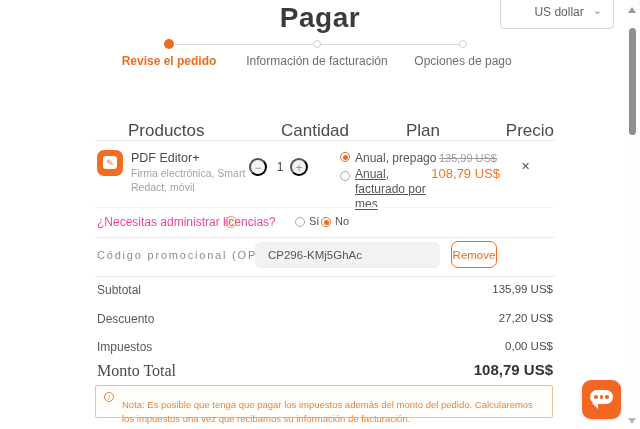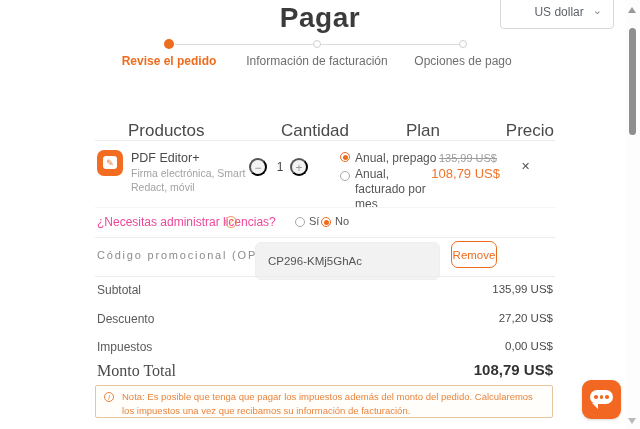--- a/index.html
+++ b/index.html
@@ -59,36 +59,36 @@
   .close-x { position:absolute; left:521px; top:160px; font-size:11px; color:#555; cursor:pointer; }
 
   
   .lic-q { position:absolute; left:97px; top:215px; font-size:12px; color:#ec4899; }
   .help-ic { position:absolute; left:225px; top:216px; width:12px; height:12px; border-radius:50%;
              border:1px solid #ed9b62; color:#ed8a42; font-size:8px; line-height:10px; text-align:center; cursor:pointer; }
   .lic-opt-label { position:absolute; top:215px; font-size:11px; color:#555; cursor:pointer; }
 
   
   .promo-label { position:absolute; left:97px; top:249px; font-size:11px; letter-spacing:1.8px; color:#8c8c8c; }
-  .promo-input { position:absolute; left:255px; top:242px; width:185px; height:38px; background:#f2f2f2;
+  .promo-input { position:absolute; left:255px; top:242px; width:185px; height:26px; background:#f2f2f2;
                  border:1px solid #efefef; border-radius:6px; font-size:11.5px; color:#555; padding:0 12px;
                  font-family:"Liberation Sans", sans-serif; }
   .remove-btn { position:absolute; left:451px; top:241px; width:46px; height:27px; background:#fff;
                 border:1.5px solid #ee6c1e; border-radius:7px; color:#ee6c1e; font-size:11.5px; cursor:pointer;
                 font-family:"Liberation Sans", sans-serif; }
 
   
   .tot-label { position:absolute; left:97px; font-size:12px; color:#5a5a5a; }
   .tot-value { position:absolute; right:87px; font-size:11.5px; color:#4a4a4a; }
   .grand-label { position:absolute; left:97px; top:362px; font-size:16px; color:#4a4a4a;font-family:Liberation Serif, serif; }
   .grand-value { position:absolute; right:87px; top:361px; font-size:15px; font-weight:bold; color:#333; }
 
   
   .note-box { position:absolute; left:95px; top:385px; width:458px; height:33px; background:#fffefb;
-              border:1px solid #e6c49c; border-radius:2px; padding:4px 8px 4px 26px;
+              border:1px solid #e6c49c; border-radius:2px; padding:12px 8px 4px 26px;
               font-size:9.5px; color:#e8843e; line-height:1.45; }
   .note-ic { position:absolute; left:8px; top:6px; width:10px; height:10px; border-radius:50%;
              border:1px solid #e8843e; font-size:7px; line-height:9px; text-align:center; font-style:italic; }
 
   
   .chat-btn { position:absolute; left:582px; top:380px; width:39px; height:39px; background:#f26822;
               border-radius:9px; cursor:pointer; box-shadow:0 1px 3px rgba(0,0,0,0.15); }
   .chat-bubble { position:absolute; left:8px; top:10px; width:23px; height:14px; background:#fff; border-radius:7px;
                  display:flex; align-items:center; justify-content:center; gap:2px; }
   .chat-bubble i { width:3.5px; height:3.5px; border-radius:50%; background:#f26822; }
@@ -127,21 +127,21 @@
   <div class="prod-name">PDF Editor+</div>
   <div class="prod-desc">Firma electrónica, Smart Redact, móvil</div>
 
   <button class="qty-btn" style="left:249px;">−</button>
   <div class="qty-val">1</div>
   <button class="qty-btn" style="left:290px;">+</button>
 
   <div class="radio sel" style="left:340px; top:152px;"></div>
   <div class="plan-label" style="left:355px; top:151px;">Anual, prepago</div>
   <div class="radio" style="left:340px; top:171px;"></div>
-  <div class="plan-label" style="left:355px; top:167px; width:78px;">Anual, facturado por mes</div>
+  <div class="plan-label" style="left:355px; top:167px; width:78px;text-decoration:underline;">Anual, facturado por mes</div>
 
   <div class="price-old">135,99 US$</div>
   <div class="price-new">108,79 US$</div>
   <div class="close-x">✕</div>
 
   <div class="divider faint" style="top:207px;"></div>
 
   <div class="lic-q">¿Necesitas administrar licencias?</div>
   <div class="help-ic">?</div>
   <div class="radio" style="left:295px; top:217px;"></div>

